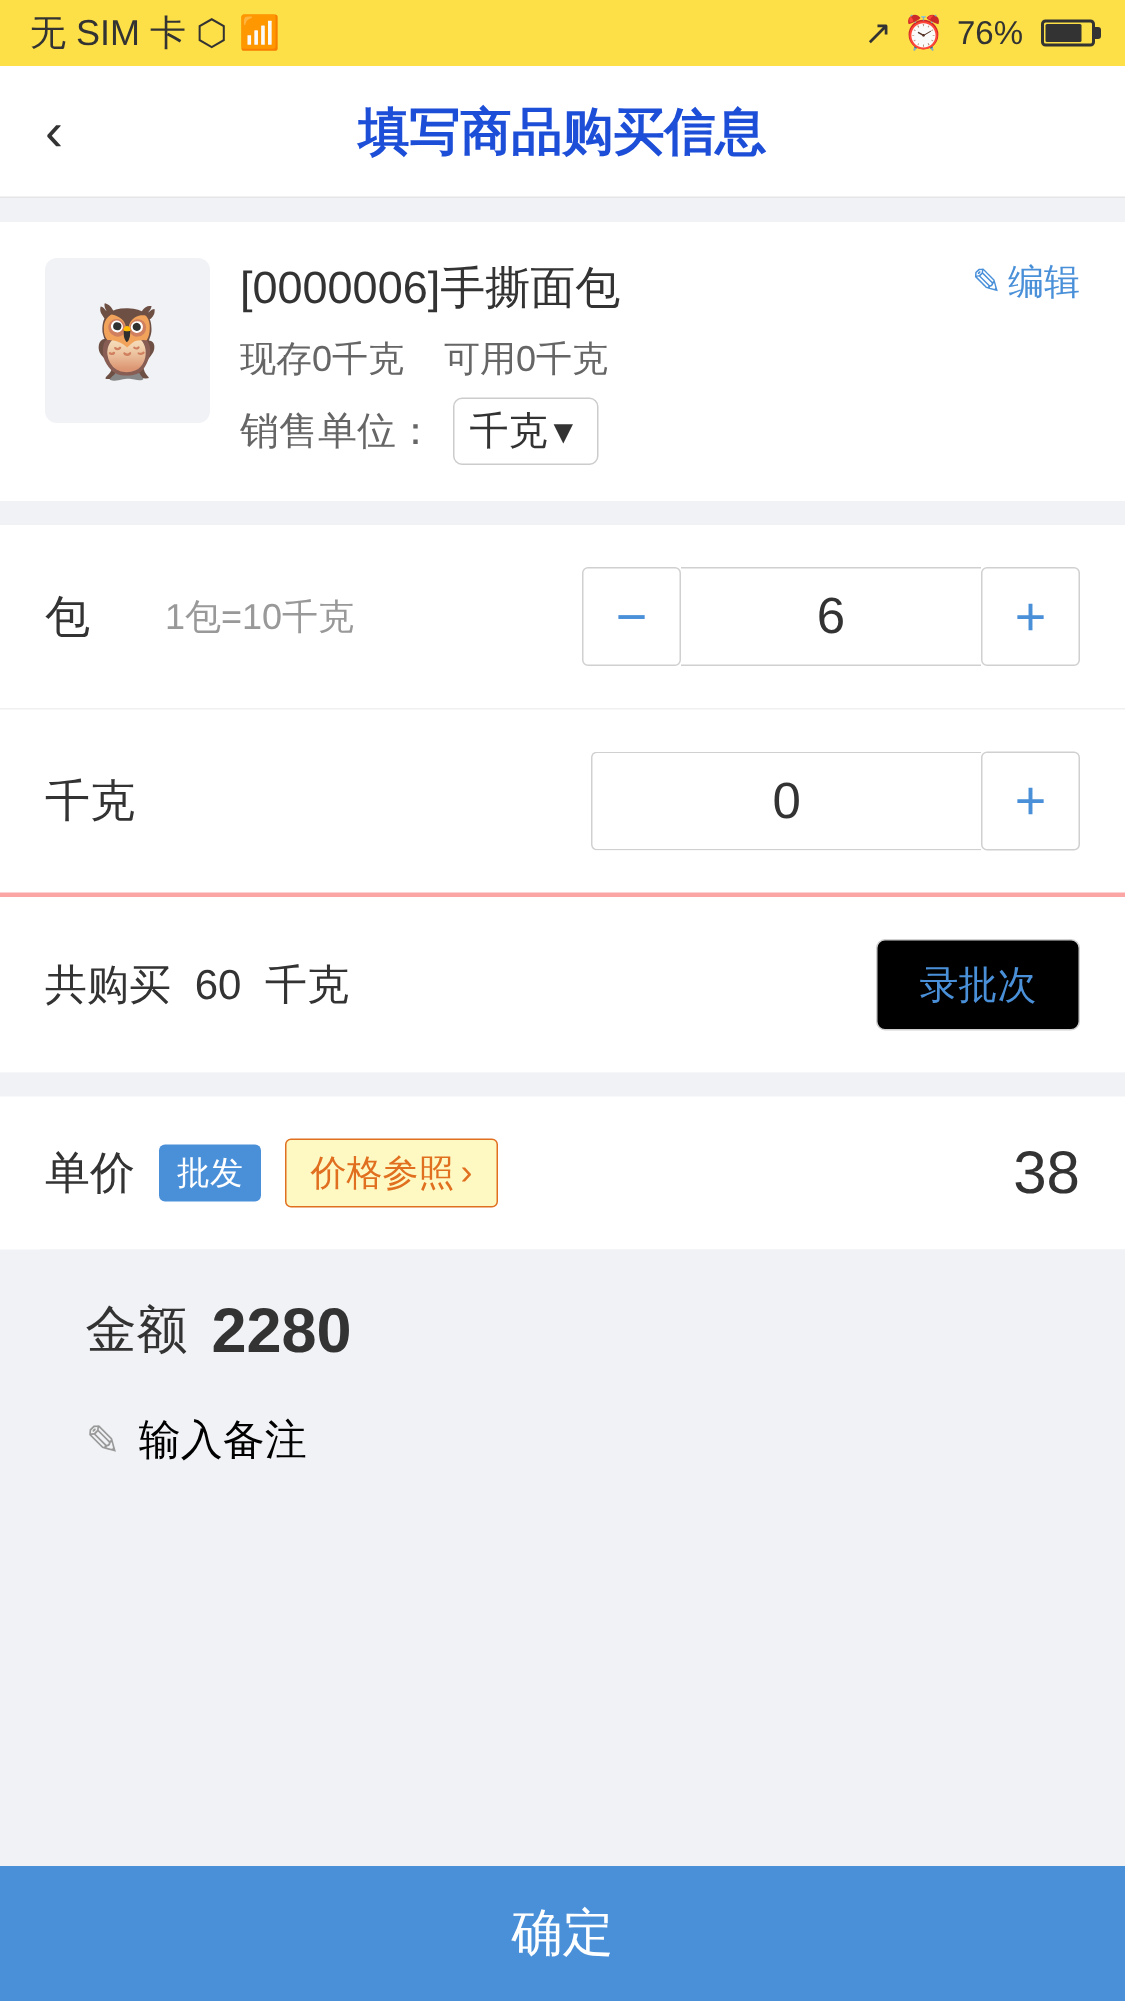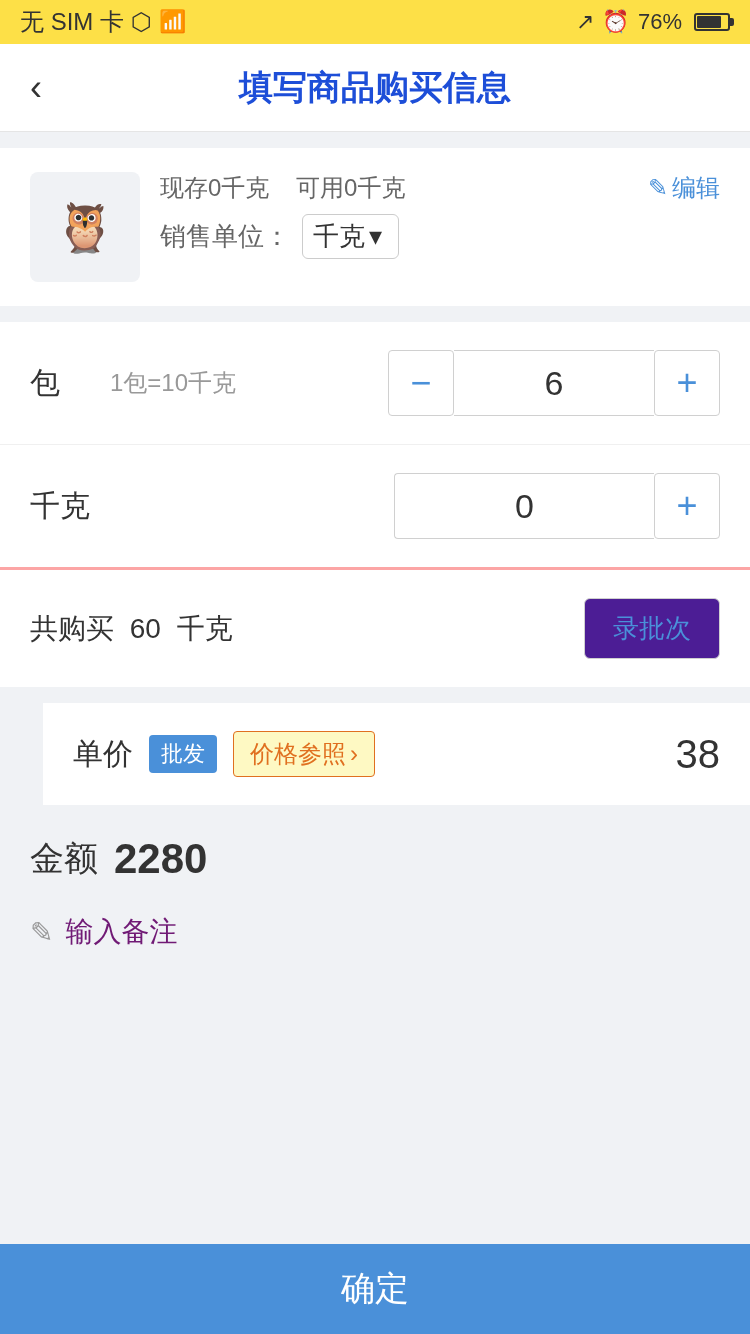--- a/index.html
+++ b/index.html
@@ -179,38 +179,37 @@
       justify-content: space-between;
       margin-top: 0;
       border-top: 3px solid #fca5a5;
     }
     .batch-btn {
       border: 1px solid #d0d0d0;
       border-radius: 6px;
       padding: 12px 28px;
       font-size: 26px;
       color: #4a90d9;
-      background: #4c1d95;
+      background: #000000;
       cursor: pointer;
     }
 
     
     .section-divider {
       height: 16px;
       background: #f0f2f5;
     }
 
     
     .price-section {
       background: #fff;
       padding: 28px 30px;
       display: flex;
       align-items: center;
       gap: 16px;
-      margin-left: 43px;
     }
     .price-label {
       font-size: 30px;
       color: #333;
       font-weight: 500;
     }
     .price-badge {
       background: #4a90d9;
       color: #fff;
       font-size: 22px;
@@ -233,20 +232,21 @@
       margin-left: auto;
       font-size: 40px;
       color: #333;
       font-weight: 500;
     }
 
     
     .amount-section {
       background: #f0f2f5;
       padding: 30px 30px 20px 30px;
+      margin-left: 27px;
     }
     .amount-row {
       display: flex;
       align-items: center;
       gap: 16px;
       margin-bottom: 20px;
     }
     .amount-label {
       font-size: 34px;
       color: #333;
@@ -262,21 +262,21 @@
       align-items: center;
       gap: 12px;
       padding: 10px 0;
     }
     .remark-icon {
       font-size: 28px;
       color: #999;
     }
     .remark-text {
       font-size: 28px;
-      color: #701a75;
+      color: #000000;
       text-align: right;
     }
 
     
     .confirm-btn-wrap {
       position: fixed;
       bottom: 0;
       left: 0;
       width: 750px;
       background: #4a90d9;
@@ -349,20 +349,21 @@
 <div class="nav-bar">
   <div class="nav-back">‹</div>
   <div class="nav-title">填写商品购买信息</div>
 </div>
 
 <div class="product-card" style="position:relative;">
   <div class="product-thumb">
     <span style="font-size:48px;">🦉</span>
   </div>
   <div class="product-info">
+    <div class="product-name">[0000006]手撕面包</div>
     <div class="product-stock">
       <span>现存0千克</span>
       &nbsp;&nbsp;
       <span>可用0千克</span>
     </div>
     <div class="product-unit-row">
       <span>销售单位：</span>
       <div class="unit-select">
         <span>千克</span>
         <span>▾</span>

